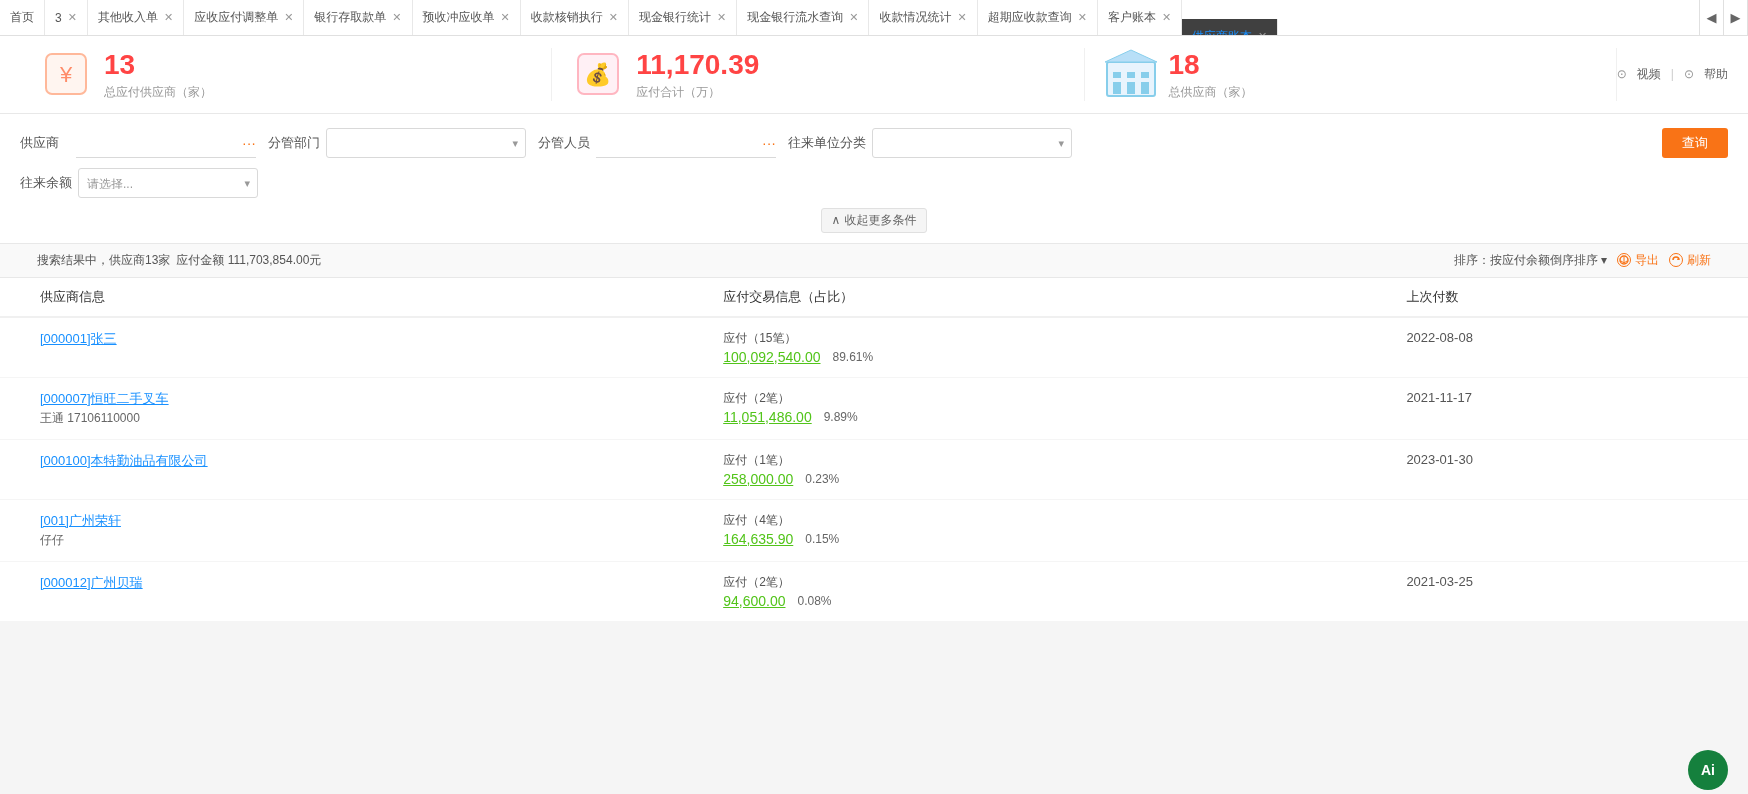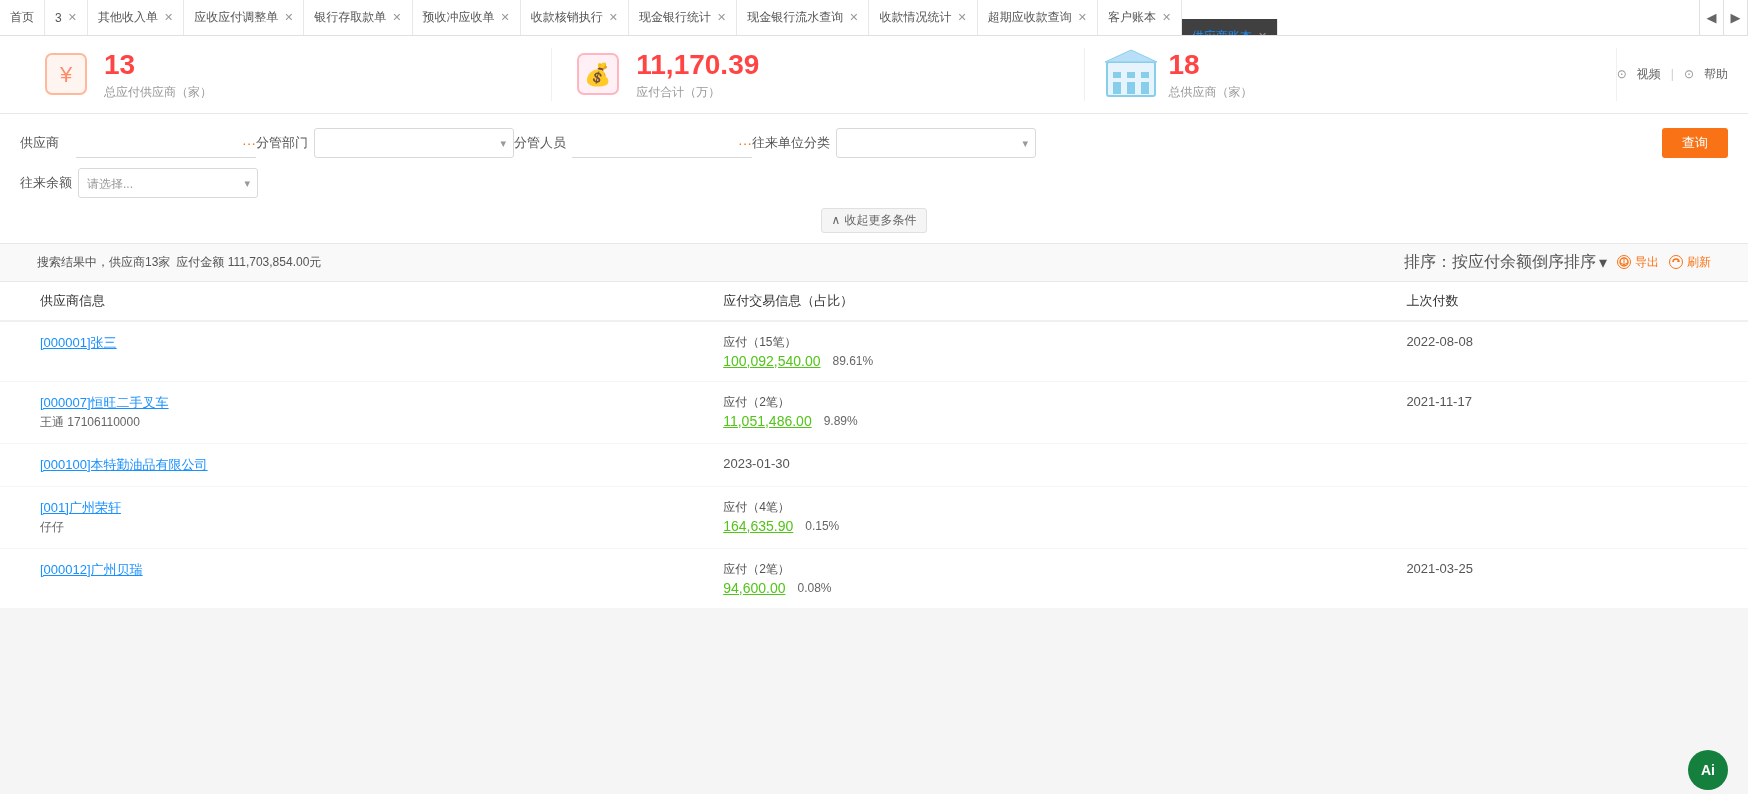--- a/index.html
+++ b/index.html
@@ -91,21 +91,21 @@
 
     
     .filter-area {
       background: #fff;
       padding: 14px 20px 10px;
       border-bottom: 1px solid #e8e8e8;
     }
     .filter-row {
       display: flex;
       align-items: center;
-      gap: 0;
+      gap: 12px;
       margin-bottom: 10px;
       flex-wrap: wrap;
     }
     .filter-item {
       display: flex;
       align-items: center;
       gap: 6px;
     }
     .filter-label {
       font-size: 13px;
@@ -200,21 +200,21 @@
       display: flex;
       align-items: center;
       gap: 10px;
     }
     .sort-btn {
       display: flex;
       align-items: center;
       gap: 3px;
       color: #555;
       cursor: pointer;
-      font-size: 16px;
+      font-size: 12px;
     }
     .action-btn {
       display: flex;
       align-items: center;
       gap: 4px;
       color: #f97316;
       cursor: pointer;
       font-size: 12px;
     }
     .action-btn .circle-icon {
@@ -510,20 +510,29 @@
     </div>
     <div class="col-lastpay">
       <span class="last-pay-date">2021-11-17</span>
     </div>
   </div>
 
   <div class="table-row">
     <div class="col-supplier">
       <div class="supplier-link">[000100]本特勤油品有限公司</div>
     </div>
+    <div class="col-transaction">
+      <div class="transaction-info">
+        <span class="transaction-label">应付（1笔）</span>
+        <div class="transaction-amount-row">
+          <span class="amount-link">258,000.00</span>
+          <span class="amount-pct">0.23%</span>
+        </div>
+      </div>
+    </div>
     <div class="col-lastpay">
       <span class="last-pay-date">2023-01-30</span>
     </div>
   </div>
 
   <div class="table-row">
     <div class="col-supplier">
       <div class="supplier-link">[001]广州荣轩</div>
       <div class="supplier-sub">仔仔</div>
     </div>

